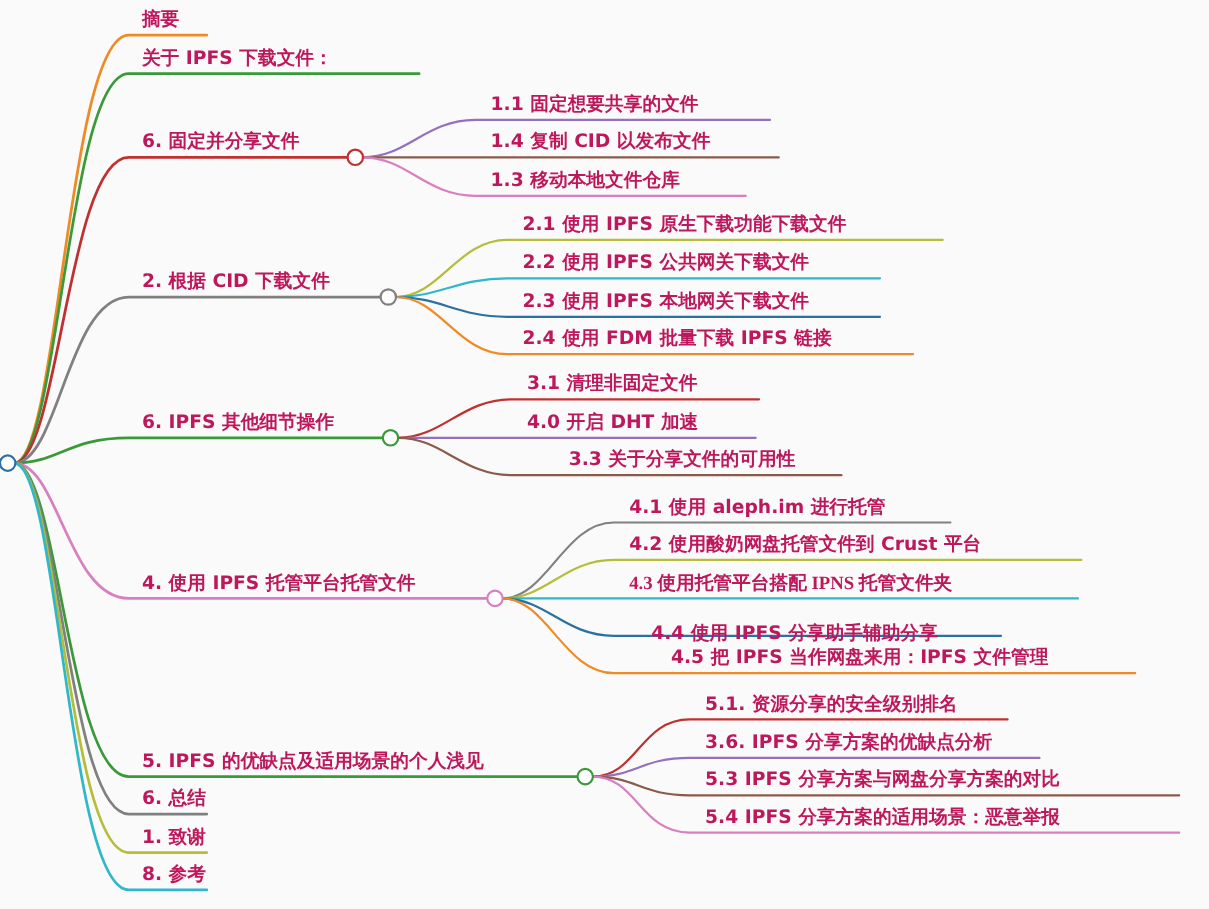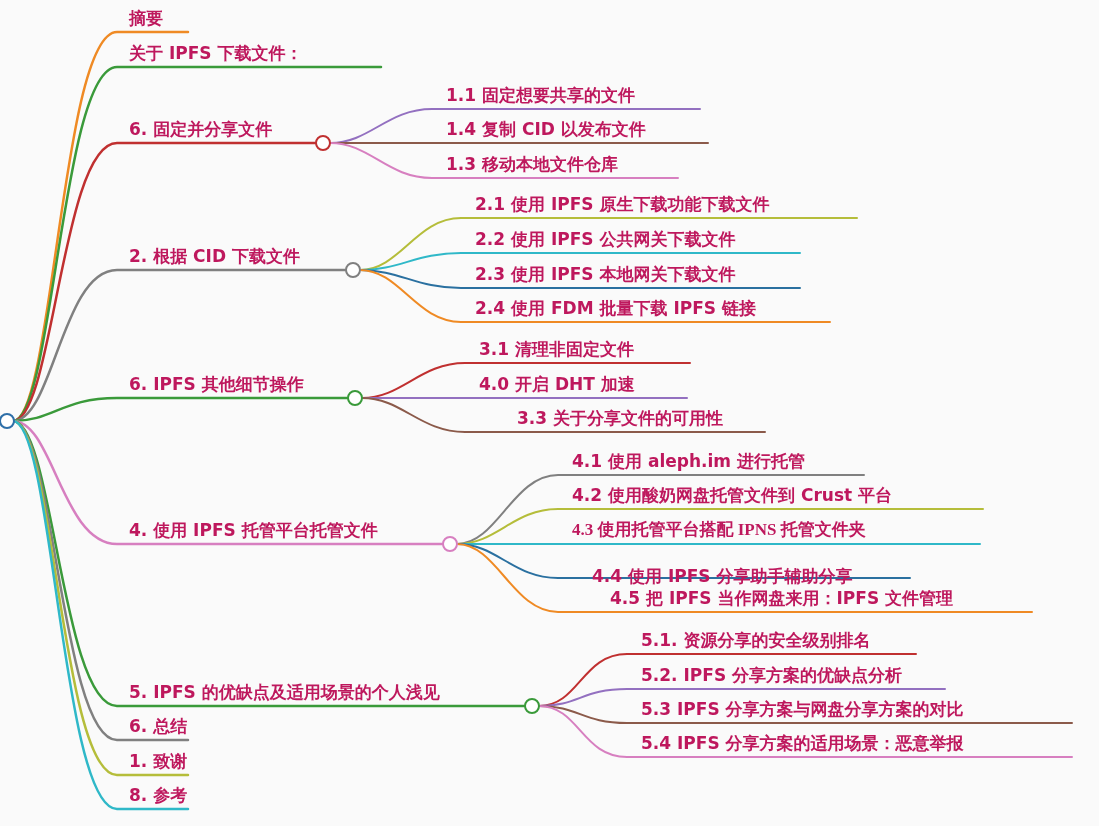--- a/index.html
+++ b/index.html
@@ -65,19 +65,19 @@
     <div class="node" style="left: 479px; top: 373px;">4.0 开启 DHT 加速</div>
     <div class="node" style="left: 479px; top: 407px; margin-left: 38px;">3.3 关于分享文件的可用性</div>
     <div class="node" style="left: 129px; top: 519px;">4. 使用 IPFS 托管平台托管文件</div>
     <div class="node" style="left: 572px; top: 450px; text-align: right;">4.1 使用 aleph.im 进行托管</div>
     <div class="node" style="left: 572px; top: 484px;">4.2 使用酸奶网盘托管文件到 Crust 平台</div>
     <div class="node" style="left: 572px; top: 519px; font-family: Liberation Serif, serif;">4.3 使用托管平台搭配 IPNS 托管文件夹</div>
     <div class="node" style="left: 592px; top: 553px; margin-top: 12px;">4.4 使用 IPFS 分享助手辅助分享</div>
     <div class="node" style="left: 572px; top: 587px; margin-left: 38px;">4.5 把 IPFS 当作网盘来用：IPFS 文件管理</div>
     <div class="node" style="left: 129px; top: 681px;">5. IPFS 的优缺点及适用场景的个人浅见</div>
     <div class="node" style="left: 641px; top: 629px;">5.1. 资源分享的安全级别排名</div>
-    <div class="node" style="left: 641px; top: 664px;">5.2. IPFS 分享方案的优缺点分析</div>
+    <div class="node" style="left: 641px; top: 664px;">3.6. IPFS 分享方案的优缺点分析</div>
     <div class="node" style="left: 641px; top: 698px;">5.3 IPFS 分享方案与网盘分享方案的对比</div>
     <div class="node" style="left: 641px; top: 732px;">5.4 IPFS 分享方案的适用场景：恶意举报</div>
     <div class="node" style="left: 129px; top: 715px;">6. 总结</div>
     <div class="node" style="left: 129px; top: 750px;">1. 致谢</div>
     <div class="node" style="left: 129px; top: 784px;">8. 参考</div>
   </div>
 
 </body></html>

